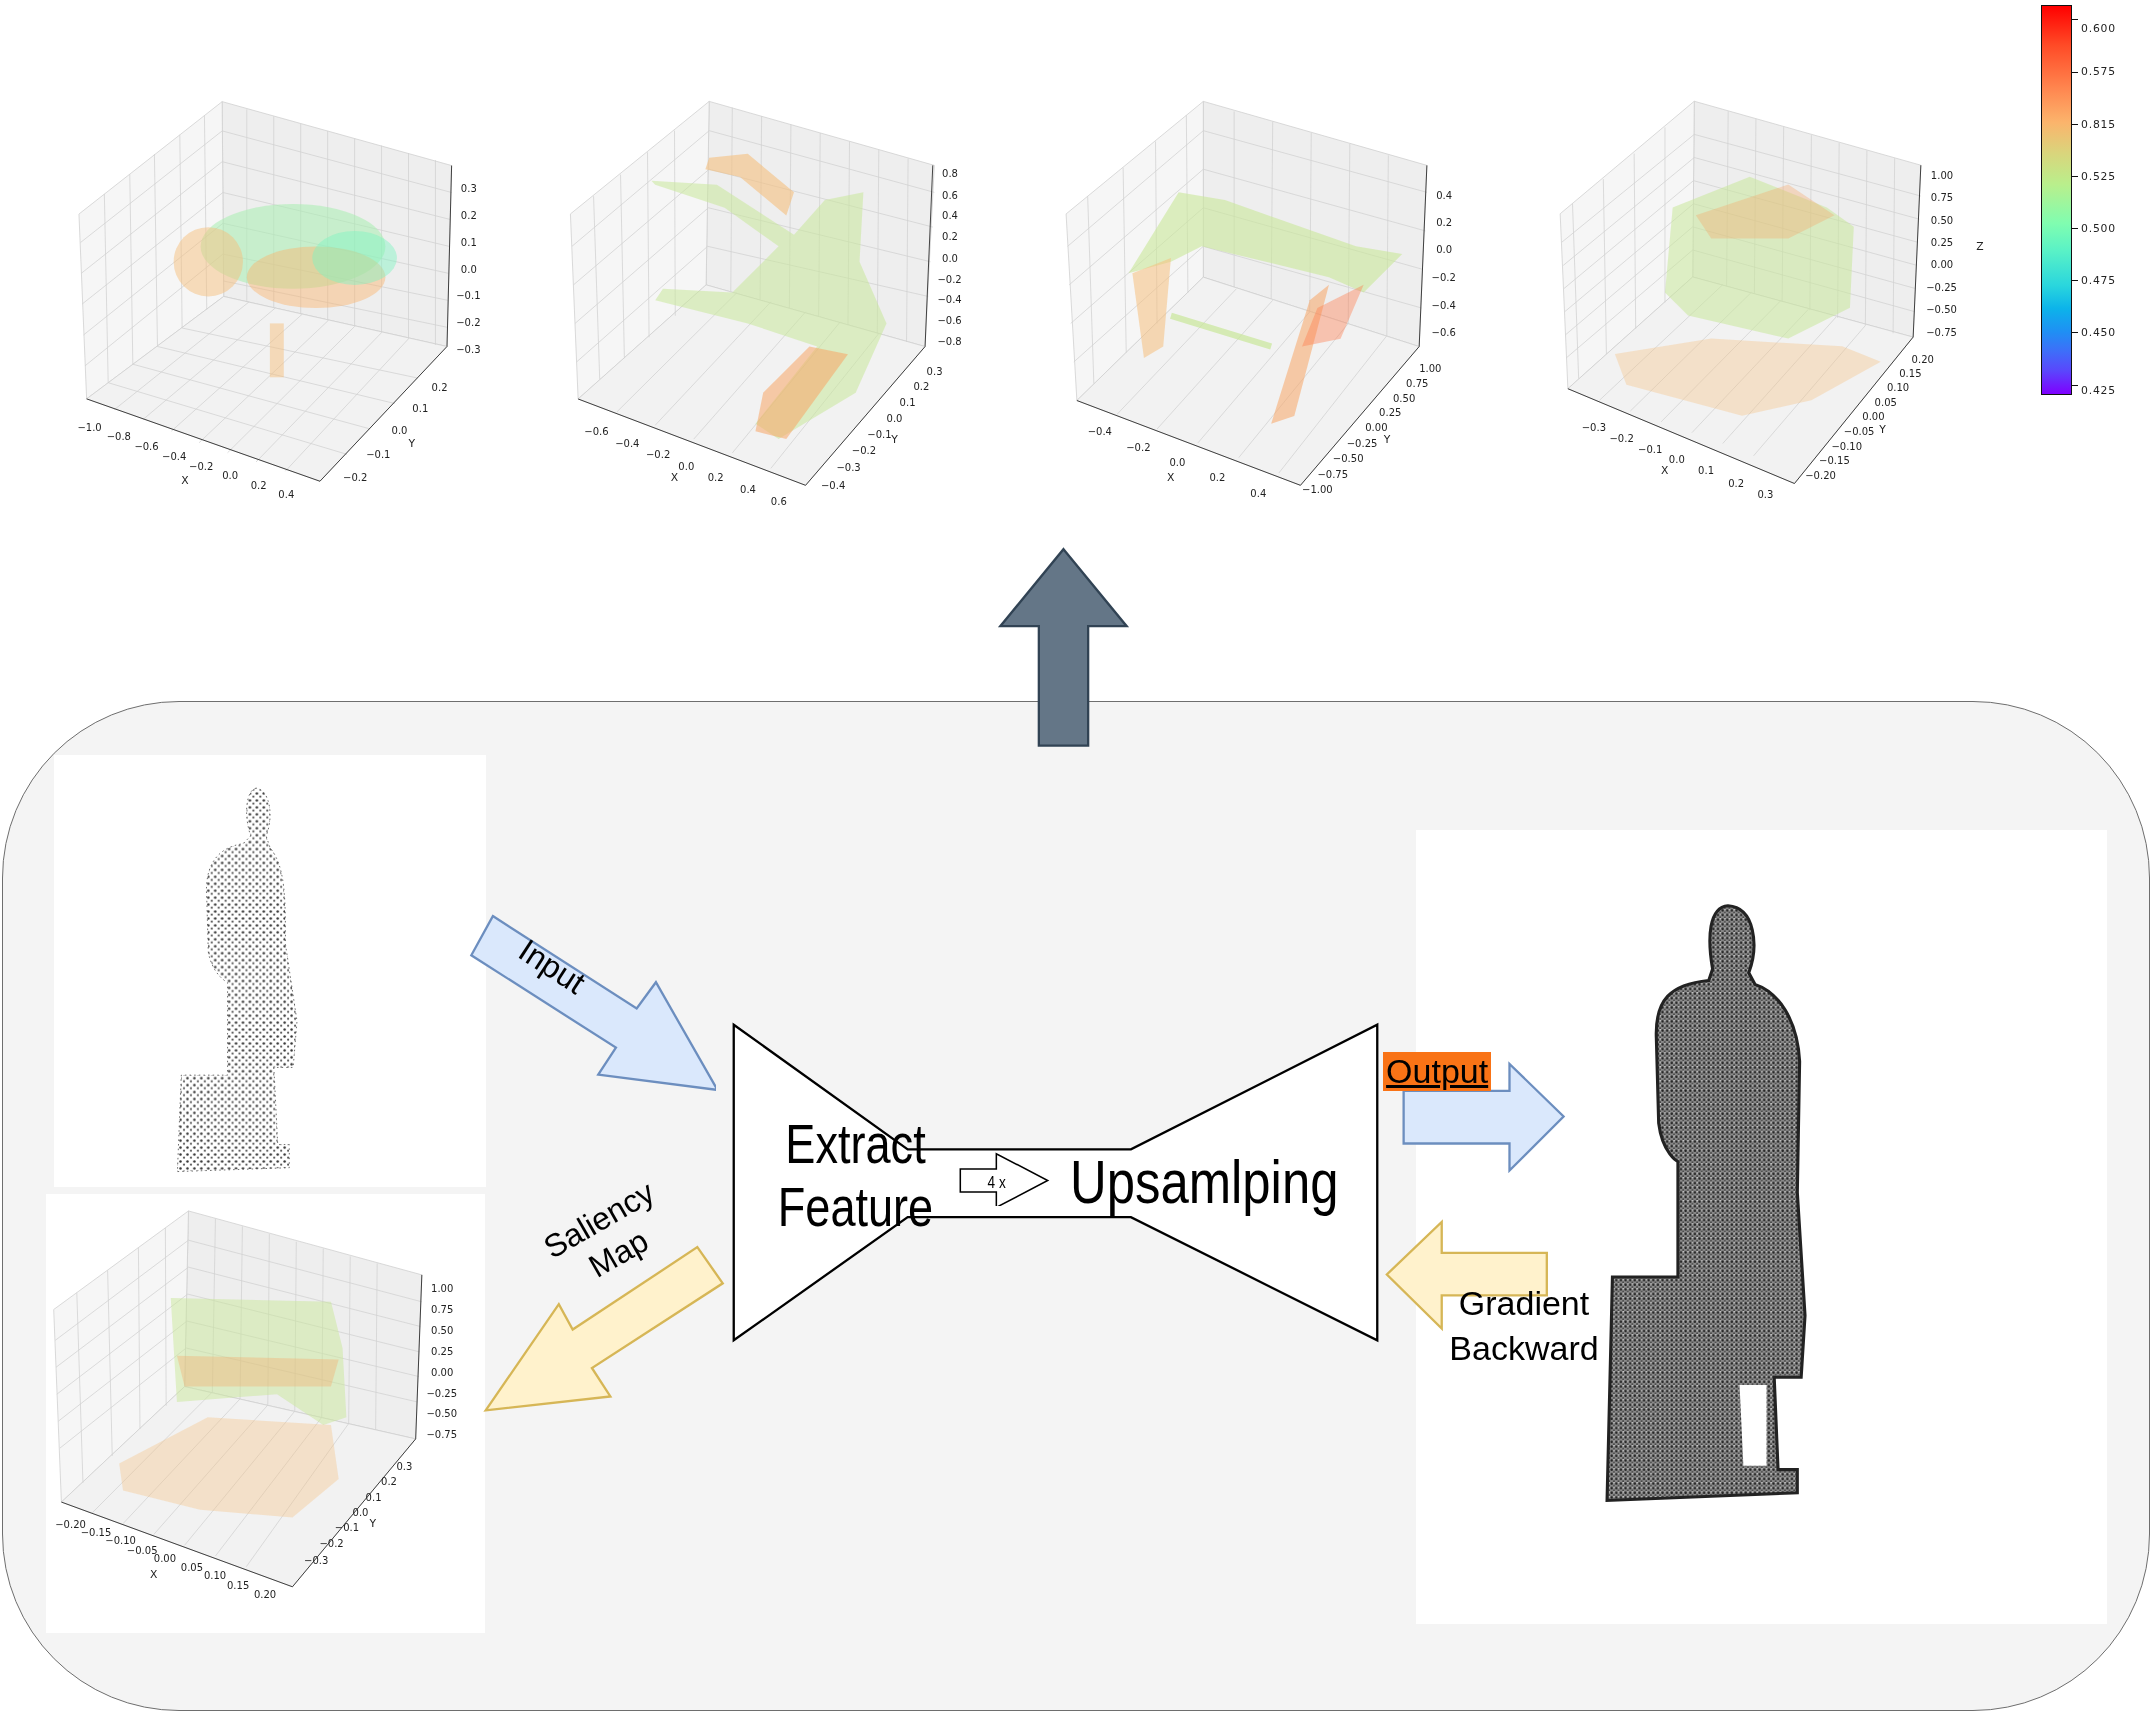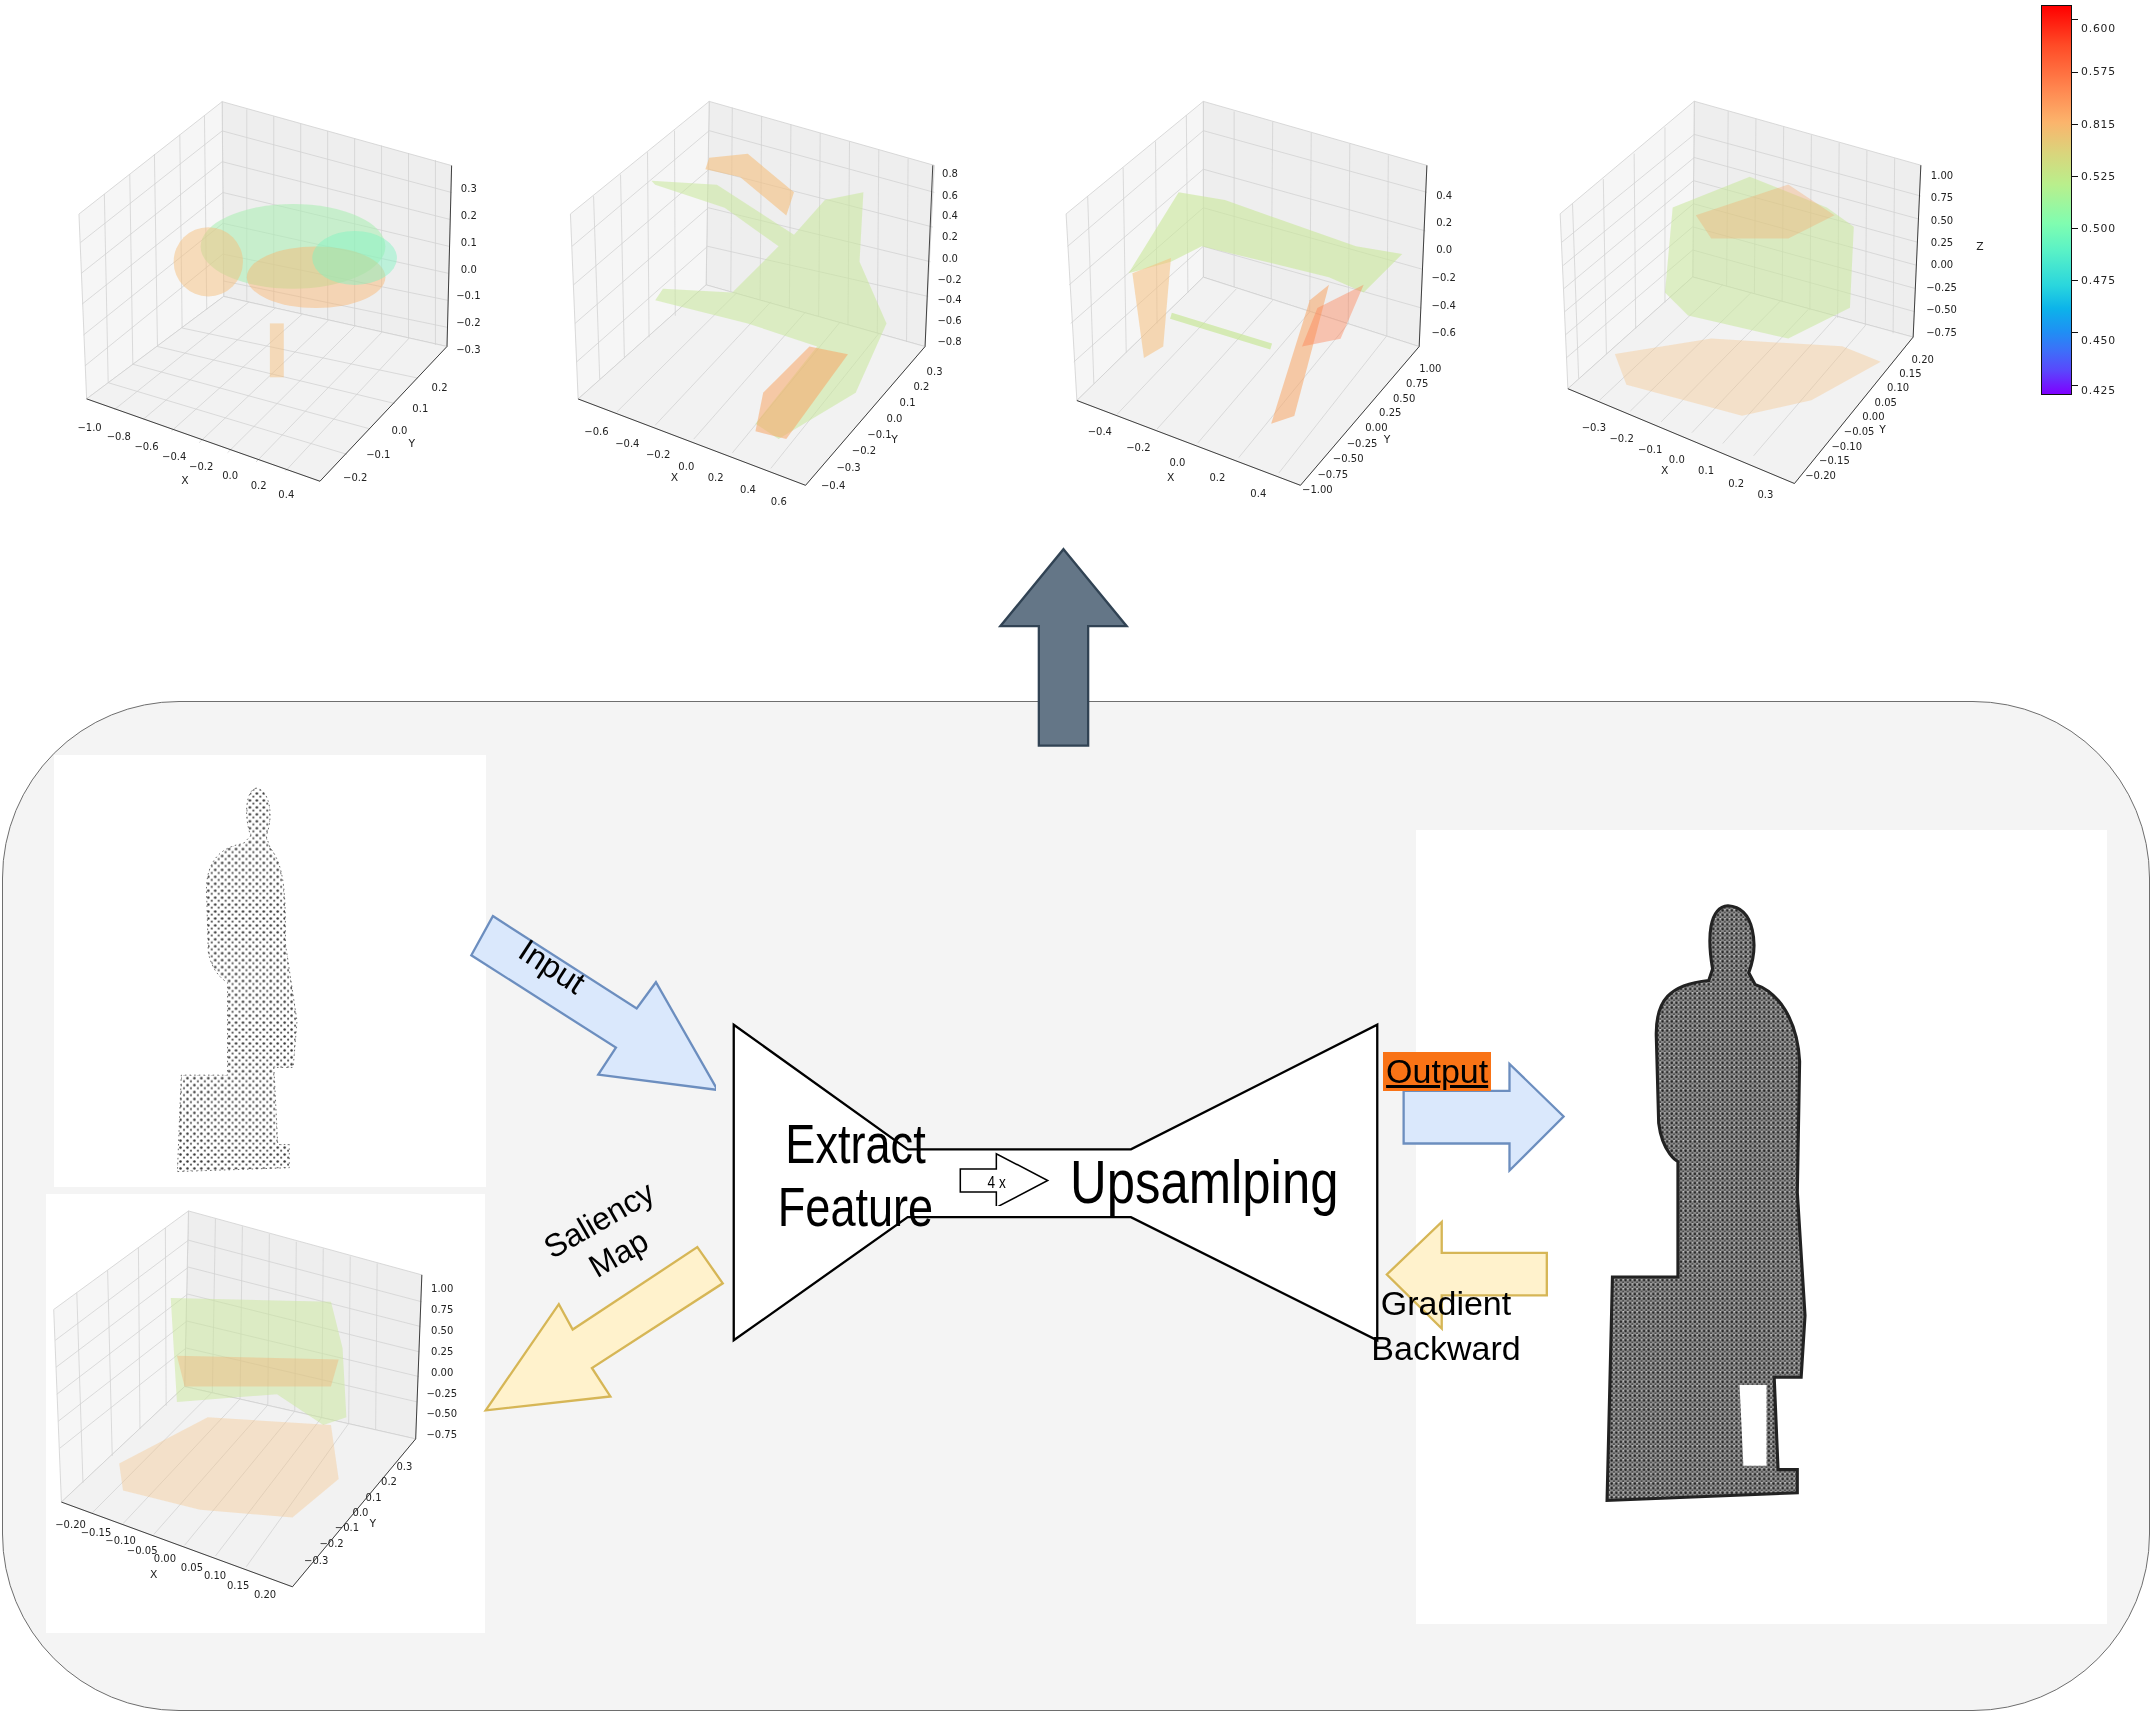--- a/index.html
+++ b/index.html
@@ -324,21 +324,21 @@
 <div class="cb-label" style="top:65px;">0.575</div>
 <div class="cb-tick" style="top:124px;"></div>
 <div class="cb-label" style="top:118px;">0.815</div>
 <div class="cb-tick" style="top:176px;"></div>
 <div class="cb-label" style="top:170px;">0.525</div>
 <div class="cb-tick" style="top:228px;"></div>
 <div class="cb-label" style="top:222px;">0.500</div>
 <div class="cb-tick" style="top:280px;"></div>
 <div class="cb-label" style="top:274px;">0.475</div>
 <div class="cb-tick" style="top:332px;"></div>
-<div class="cb-label" style="top:334px;">0.450</div>
+<div class="cb-label" style="top:326px;">0.450</div>
 <div class="cb-tick" style="top:385px;"></div>
 <div class="cb-label" style="top:384px;">0.425</div>
 
 <div class="container"></div>
 
 <svg class="abs" style="left:994px;top:543px;" width="139" height="208" viewBox="0 0 180 270">
   <polygon points="90,8 172,108 122,108 122,263 58,263 58,108 8,108" fill="#647687" stroke="#314354" stroke-width="3"></polygon>
 </svg>
 
 <div class="white-box" style="left:54px;top:755px;width:432px;height:432px;">
@@ -470,17 +470,17 @@
 </div>
 
 <svg class="abs" style="left:1399px;top:1060px;" width="170" height="116" viewBox="0 0 220 150">
   <polygon points="6,40 143,40 143,5 213,73 143,143 143,108 6,108" fill="#dae8fc" stroke="#6c8ebf" stroke-width="3"></polygon>
 </svg>
 <div class="big-label" style="left:1383px;top:1052px;font-size:34px;background:#f97316;padding:0 3.1px;text-decoration:underline;">Output</div>
 
 <svg class="abs" style="left:1383px;top:1218px;" width="170" height="116" viewBox="0 0 220 150">
   <polygon points="212,45 76,45 76,5 5,73 76,143 76,100 212,100" fill="#fff2cc" stroke="#d6b656" stroke-width="3"></polygon>
 </svg>
-<div class="big-label" style="left:1361px;top:1281px;width:170px;text-align:center;font-size:34px;line-height:45px;">
+<div class="big-label" style="left:1439px;top:1281px;width:170px;text-align:center;font-size:34px;line-height:45px;">
   <div>Gradient</div>
   <div>Backward</div>
 </div>
 
 
 </body></html>

